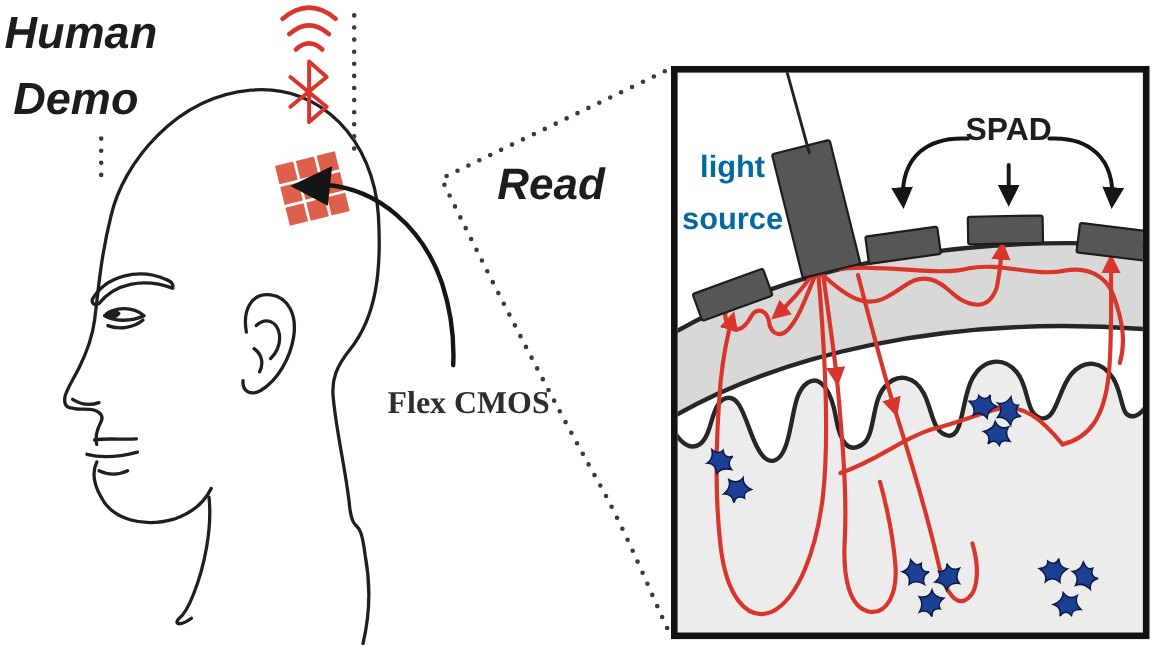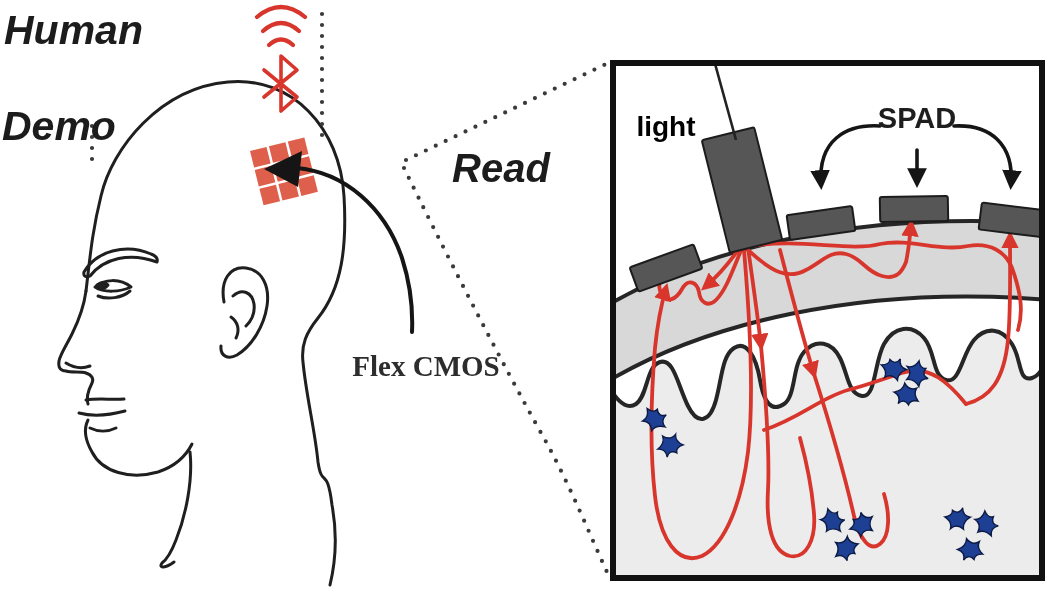--- a/index.html
+++ b/index.html
@@ -5,21 +5,21 @@
   html,body{margin:0;padding:0;background:#fff;}
   .stage{
     position:relative;width:1050px;height:591px;background:#ffffff;
     font-family:"Liberation Sans", sans-serif;overflow:hidden;
   }
   .stage svg{position:absolute;left:0;top:0;}
   .lbl{position:absolute;color:#1c1c1c;white-space:nowrap;line-height:1;}
   .title-line{font-size:41px;font-style:italic;font-weight:600;letter-spacing:0px;}
   .read-lbl{font-size:40px;font-style:italic;font-weight:600;}
   .flex-lbl{font-size:29px;font-weight:700;color:#2d2d2d;transform:translateX(-50%);}
-  .ls-lbl{font-size:28px;font-weight:700;color:#000000;transform:translateX(-50%);}
+  .ls-lbl{font-size:28px;font-weight:700;color:#0369a1;transform:translateX(-50%);margin-top:25px;}
   .spad-lbl{font-size:29px;font-weight:700;color:#1e1e1e;transform:translateX(-50%);}
 </style>
 </head>
 <body>
 
 <div class="stage">
 
 <svg width="1050" height="591" viewBox="0 0 1050 591">
   <defs>
     <marker id="ra" viewBox="0 0 10 10" refX="7" refY="5" markerWidth="4.6" markerHeight="4.6" orient="auto-start-reverse">
@@ -153,23 +153,24 @@
       <path d="M880,126 C846,124 818,140 821,184" marker-end="url(#ba)"></path>
       <path d="M917,150 L917,182" marker-end="url(#ba)"></path>
       <path d="M954,126 C990,124 1014,144 1011,184" marker-end="url(#ba)"></path>
     </g>
   </g>
 
   <rect x="613" y="63" width="429" height="515" fill="none" stroke="#111" stroke-width="6"></rect>
 </svg>
 
 <div class="lbl title-line" style="left:4px;top:10px;">Human</div>
-<div class="lbl title-line" style="left:2px;top:70px;margin-top:36px;">Demo</div>
+<div class="lbl title-line" style="left:12px;top:70px;">Demo</div>
 
 <div class="lbl read-lbl" style="left:452px;top:148px;text-align:center;">Read</div>
 
 <div class="lbl flex-lbl" style="left:426px;top:352px;font-family:Liberation Serif, serif;">Flex CMOS</div>
 
 <div class="lbl ls-lbl" style="left:666px;top:113px;">light</div>
+<div class="lbl ls-lbl" style="left:666px;top:160px;">source</div>
 
 <div class="lbl spad-lbl" style="left:917px;top:104px;">SPAD</div>
 
 </div>
 
 </body></html>

